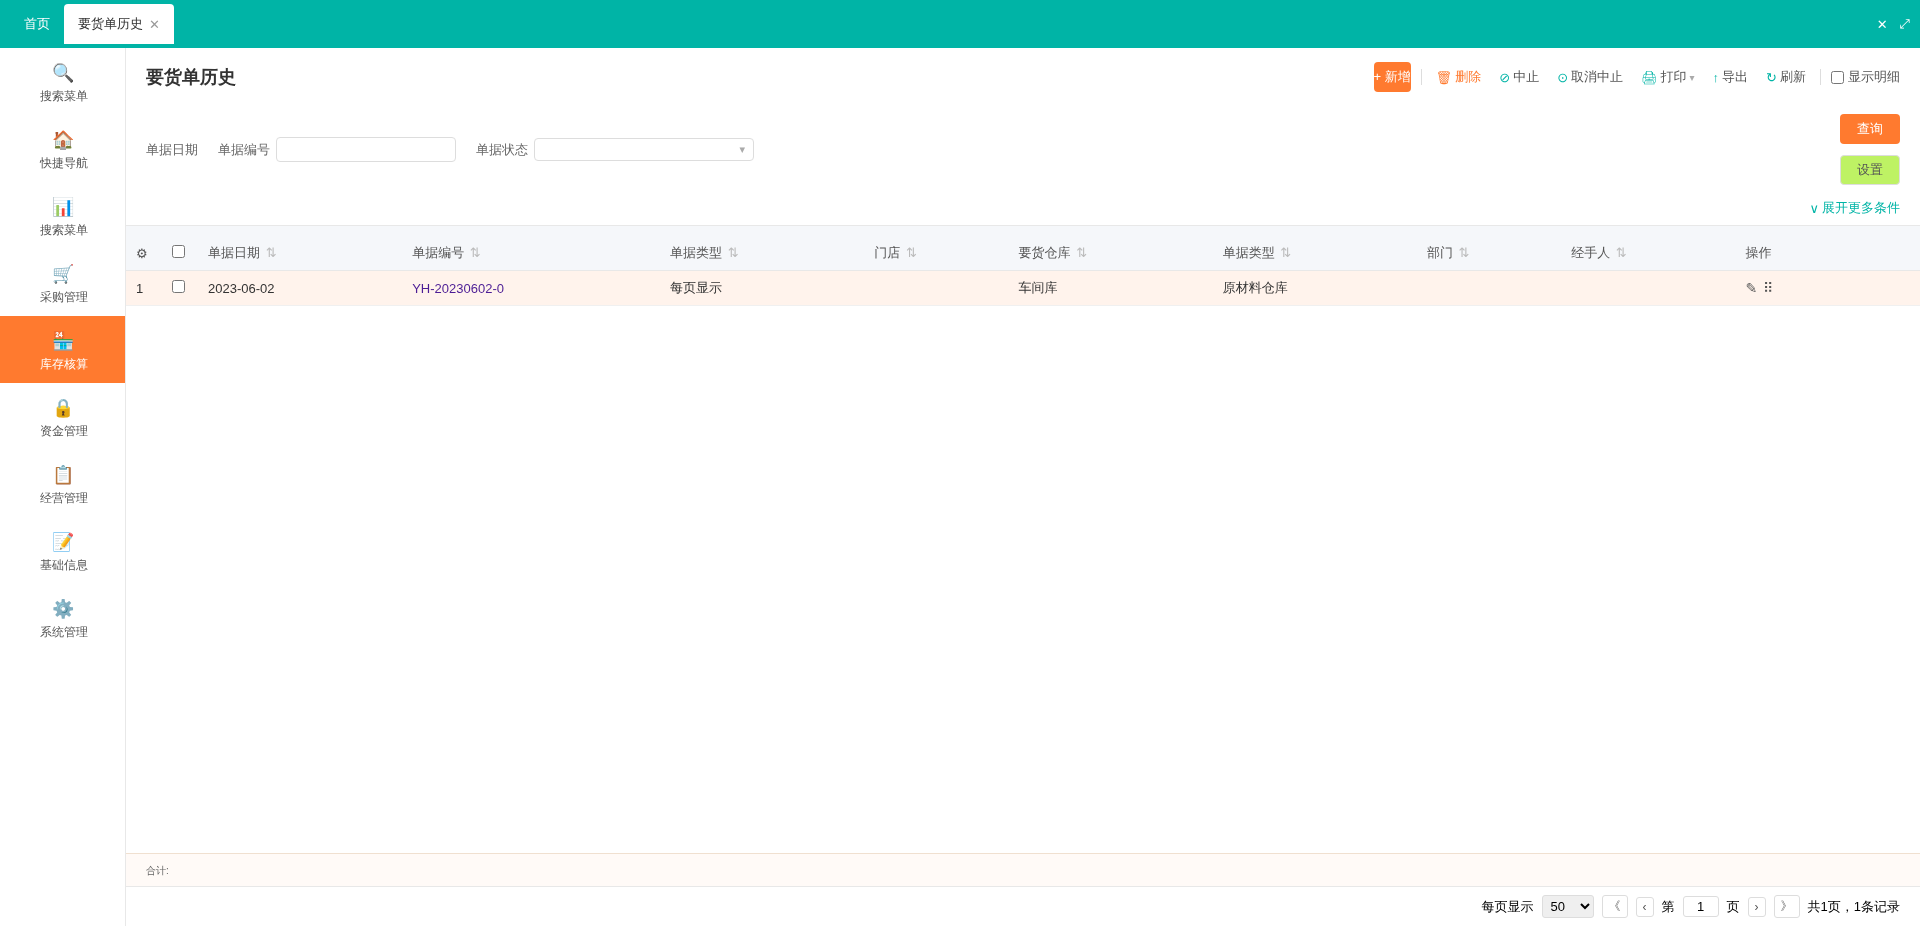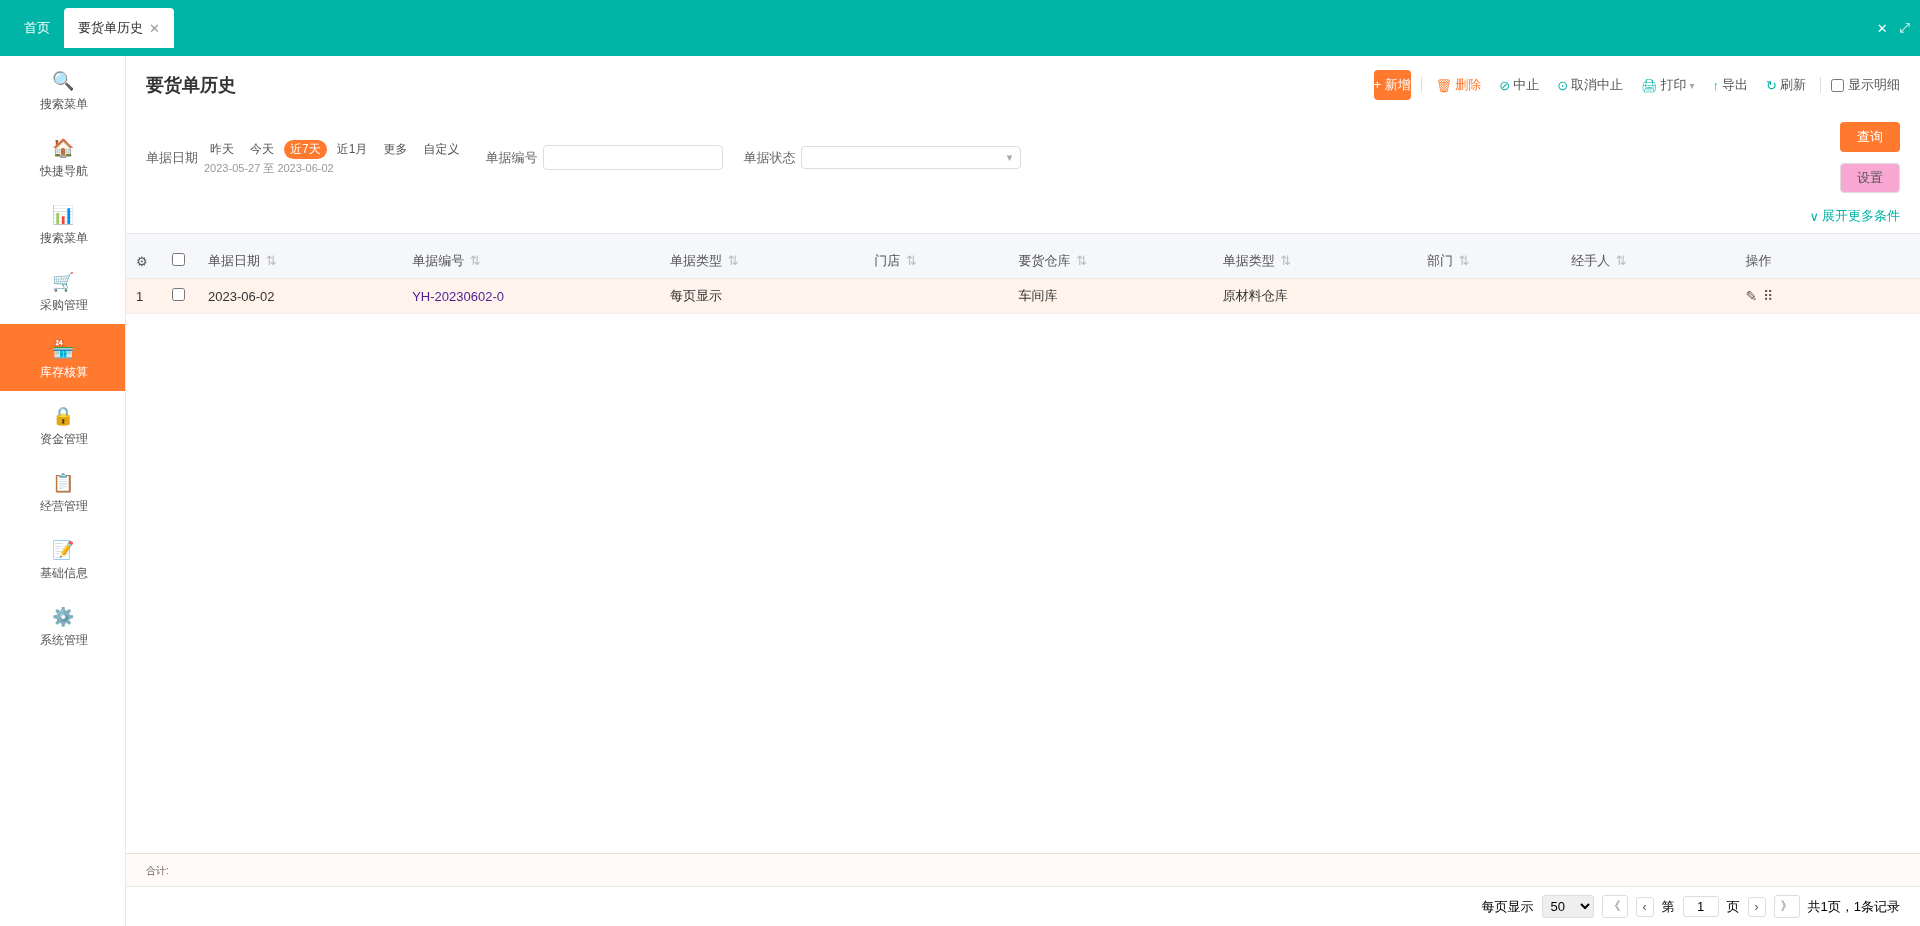--- a/index.html
+++ b/index.html
@@ -1,21 +1,21 @@
 <!DOCTYPE html>
 <html><head>
   <meta charset="utf-8">
   <style>
     * { box-sizing: border-box; margin: 0; padding: 0; }
     body { font-family: 'Microsoft YaHei', Arial, sans-serif; font-size: 13px; background: #f5f5f5; display: flex; flex-direction: column; height: 926px; overflow: hidden; }
 
     
     .top-bar {
       background: #00b4a6;
-      height: 56px;
+      height: 48px;
       display: flex;
       align-items: center;
       padding: 0 10px;
       color: white;
       flex-shrink: 0;
     }
     .top-bar .tab-item {
       padding: 0 14px;
       height: 40px;
       display: flex;
@@ -116,21 +116,21 @@
     .btn-primary {
       background: #ff7a2f;
       color: white;
       border: none;
       padding: 6px 0;
       border-radius: 4px;
       cursor: pointer;
       font-size: 13px;
     }
     .btn-default {
-      background: #f9a8d4;
+      background: #bef264;
       color: #555;
       border: 1px solid #ddd;
       padding: 5px 16px;
       border-radius: 4px;
       cursor: pointer;
       font-size: 13px;
     }
 
     
     .filter-row {
@@ -403,31 +403,20 @@
             <input type="checkbox" style="">
             <span>显示明细</span>
           </label>
         </div>
       </div>
 
       <div class="filter-row">
 
         <div class="filter-group">
           <span class="filter-label">单据日期</span>
-          <div class="filter-date-range">
-            <div class="date-chips">
-              <span class="date-chip">昨天</span>
-              <span class="date-chip">今天</span>
-              <span class="date-chip active">近7天</span>
-              <span class="date-chip">近1月</span>
-              <span class="date-chip">更多</span>
-              <span class="date-chip">自定义</span>
-            </div>
-            <div class="date-sub">2023-05-27 至 2023-06-02</div>
-          </div>
         </div>
 
         <div class="filter-group">
           <span class="filter-label">单据编号</span>
           <input class="filter-input" type="text" style="">
         </div>
 
         <div class="filter-group">
           <span class="filter-label">单据状态</span>
           <div class="filter-select-container" style="width:220px;">

